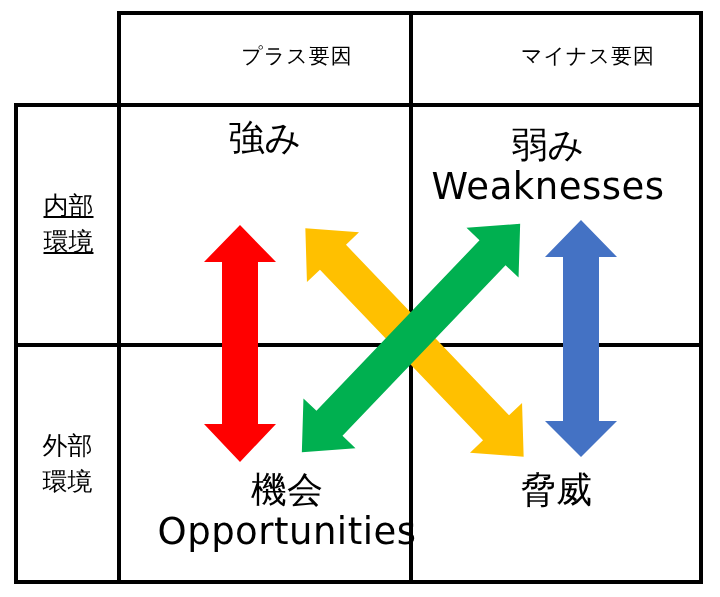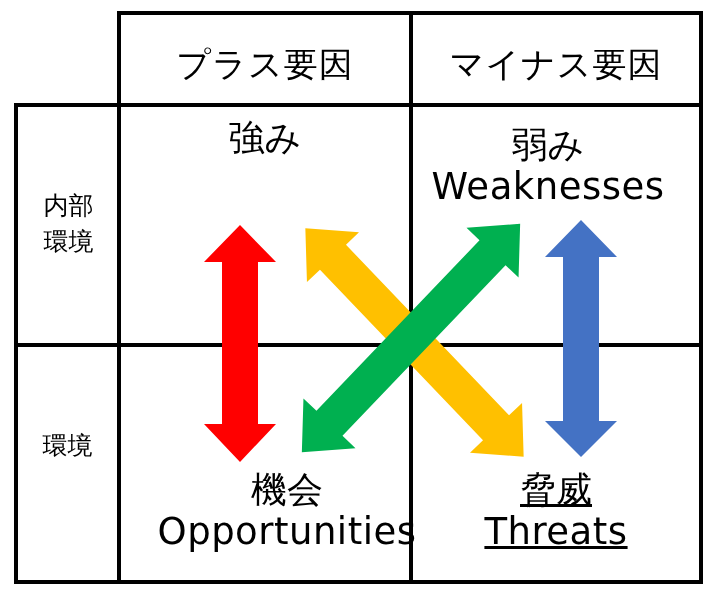--- a/index.html
+++ b/index.html
@@ -1,20 +1,20 @@
 <!DOCTYPE html>
 <html><head>
 <meta charset="utf-8">
 <style>
   html, body { margin:0; padding:0; background:#ffffff; }
   body { width:720px; height:597px; position:relative; overflow:hidden;
          font-family: "DejaVu Sans", "Liberation Sans", sans-serif; color:#000; }
   .line { position:absolute; background:#000; }
   .cell-text { position:absolute; text-align:center; }
-  .hdr { font-size:34px; font-weight:normal; letter-spacing:1px; }
+  .hdr { font-size:21px; font-weight:normal; letter-spacing:1px;padding-left:32px; }
   .side { font-size:25px; line-height:36px; }
   .jp { font-size:36px; line-height:40px; }
   .en { font-size:37px; line-height:44px; letter-spacing:0.5px; }
   svg.arrows { position:absolute; left:0; top:0; }
 </style>
 </head>
 <body>
 
 <div>
 
@@ -23,25 +23,26 @@
   <div class="line" style="left:14px; top:343px; width:689px; height:4px;"></div>
   <div class="line" style="left:14px; top:580px; width:689px; height:4px;"></div>
   <div class="line" style="left:14px; top:103px; width:4px; height:481px;"></div>
   <div class="line" style="left:117px; top:11px; width:4px; height:573px;"></div>
   <div class="line" style="left:409px; top:11px; width:4px; height:573px;"></div>
   <div class="line" style="left:699px; top:11px; width:4px; height:573px;"></div>
 
   <div class="cell-text hdr" style="left:121px; width:288px; top:42px;">プラス要因</div>
   <div class="cell-text hdr" style="left:413px; width:286px; top:42px;">マイナス要因</div>
 
-  <div class="cell-text side" style="left:18px; width:101px; top:188px;">
+  <div class="cell-text side" style="left:18px; width:101px; top:188px;text-decoration:underline;">
     <div>内部</div>
     <div>環境</div>
   </div>
   <div class="cell-text side" style="left:18px; width:99px; top:428px;">
+    <div>外部</div>
     <div>環境</div>
   </div>
 
   <svg class="arrows" width="720" height="597" viewBox="0 0 720 597">
 
     <polygon fill="#ff0000" points="240,225 276,262 258,262 258,424 276,424 240,462 204,424 222,424 222,262 204,262"></polygon>
 
     <polygon fill="#4472c4" points="581,220 617,257 599,257 599,421 617,421 581,457 545,421 563,421 563,257 545,257"></polygon>
 
     <g transform="translate(414.5,342.5) rotate(46.3)">
@@ -57,17 +58,16 @@
     <div class="jp">強み</div>
   </div>
   <div class="cell-text" style="left:413px; width:270px; top:125px;">
     <div class="jp">弱み</div>
     <div class="en">Weaknesses</div>
   </div>
   <div class="cell-text" style="left:121px; width:332px; top:470px;">
     <div class="jp">機会</div>
     <div class="en">Opportunities</div>
   </div>
-  <div class="cell-text" style="left:413px; width:286px; top:470px;text-decoration:underline;">
+  <div class="cell-text" style="left:413px; width:286px; top:470px;">
     <div class="jp">脅威</div>
-    <div class="en">Threats</div>
   </div>
 </div>
 
 </body></html>

